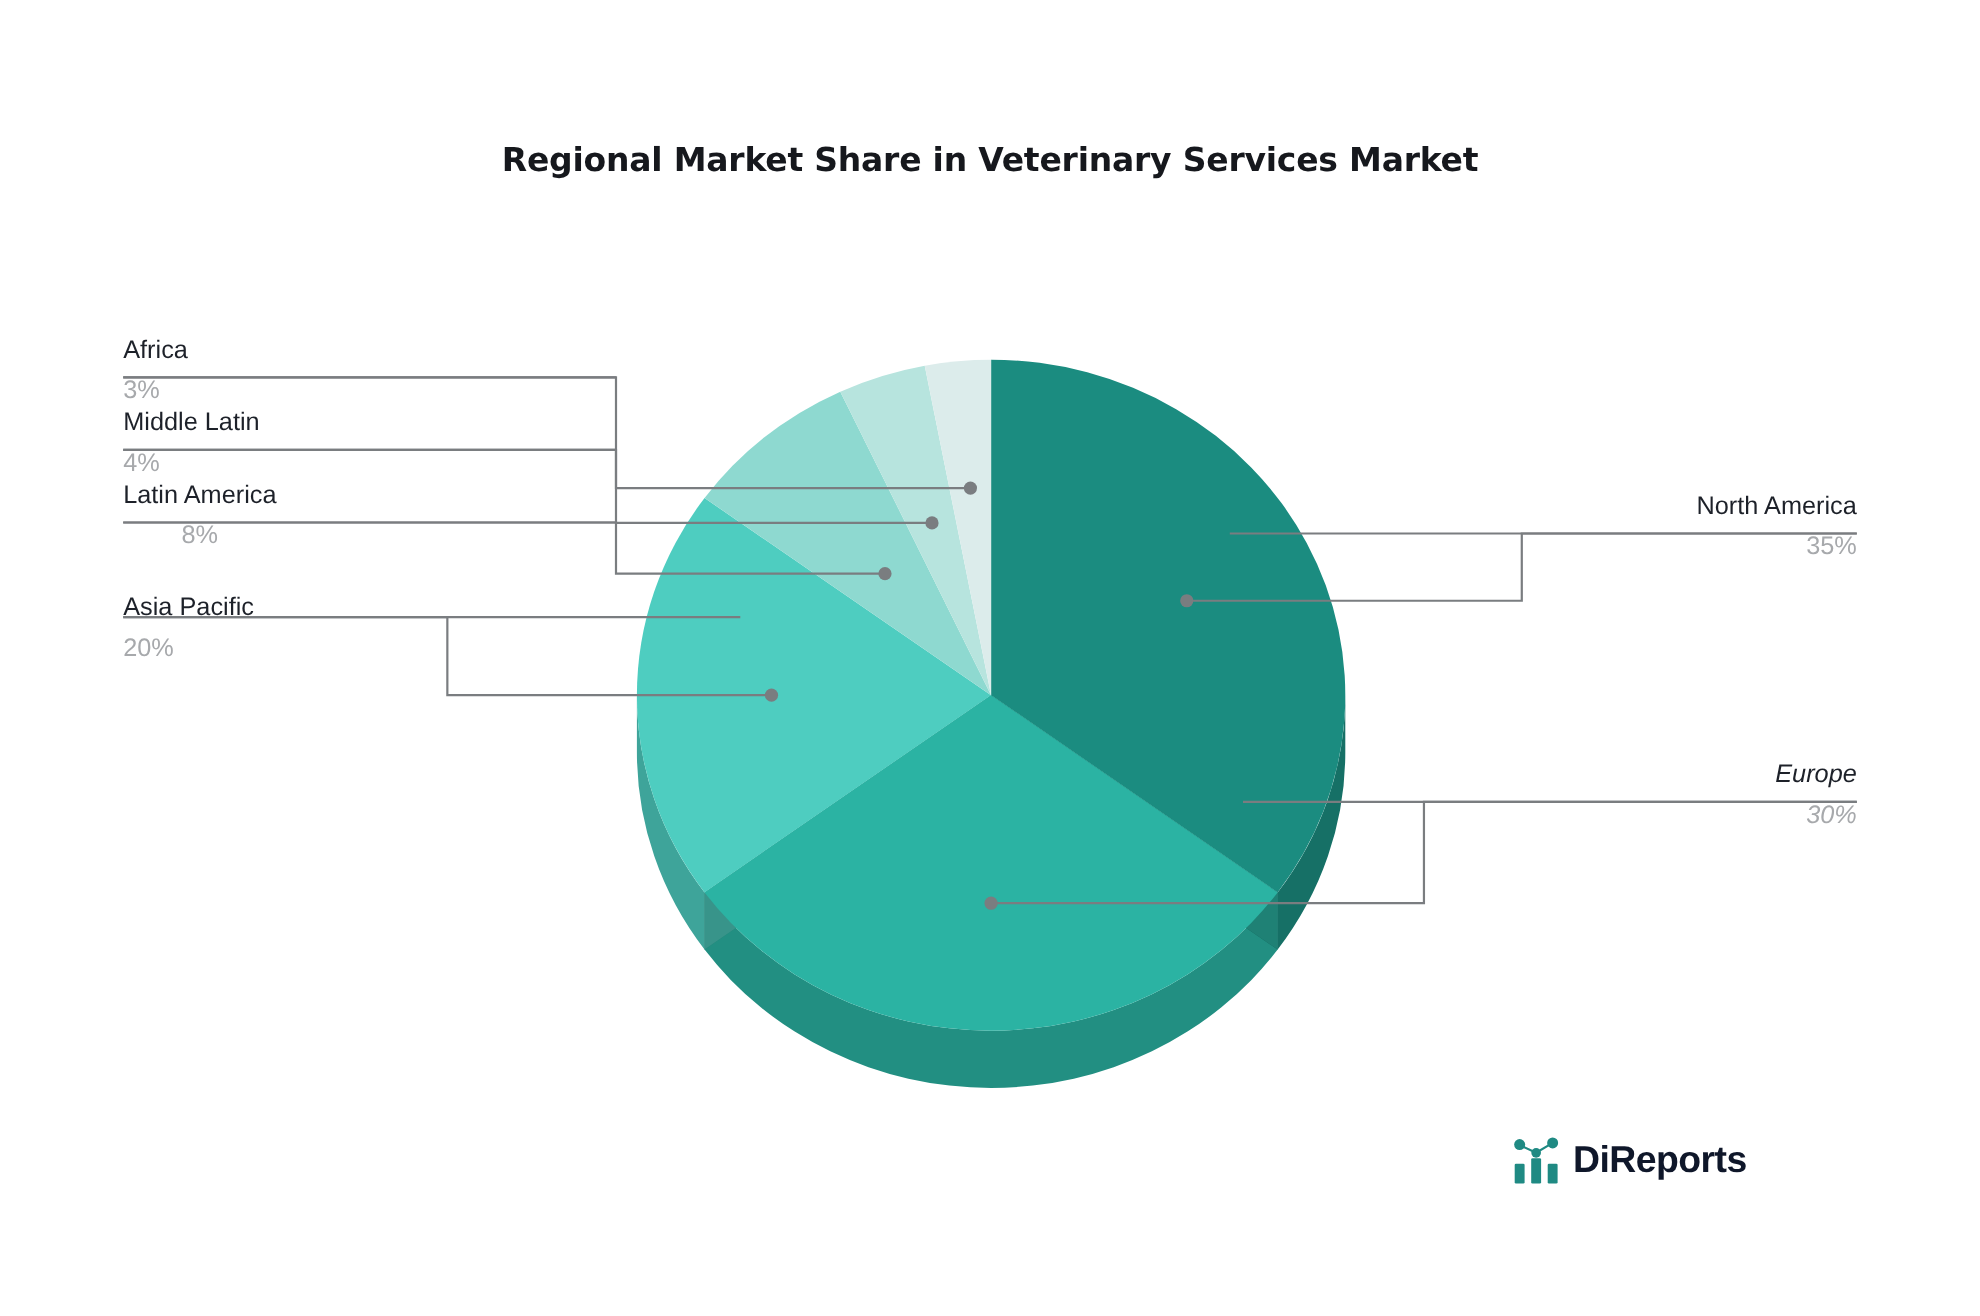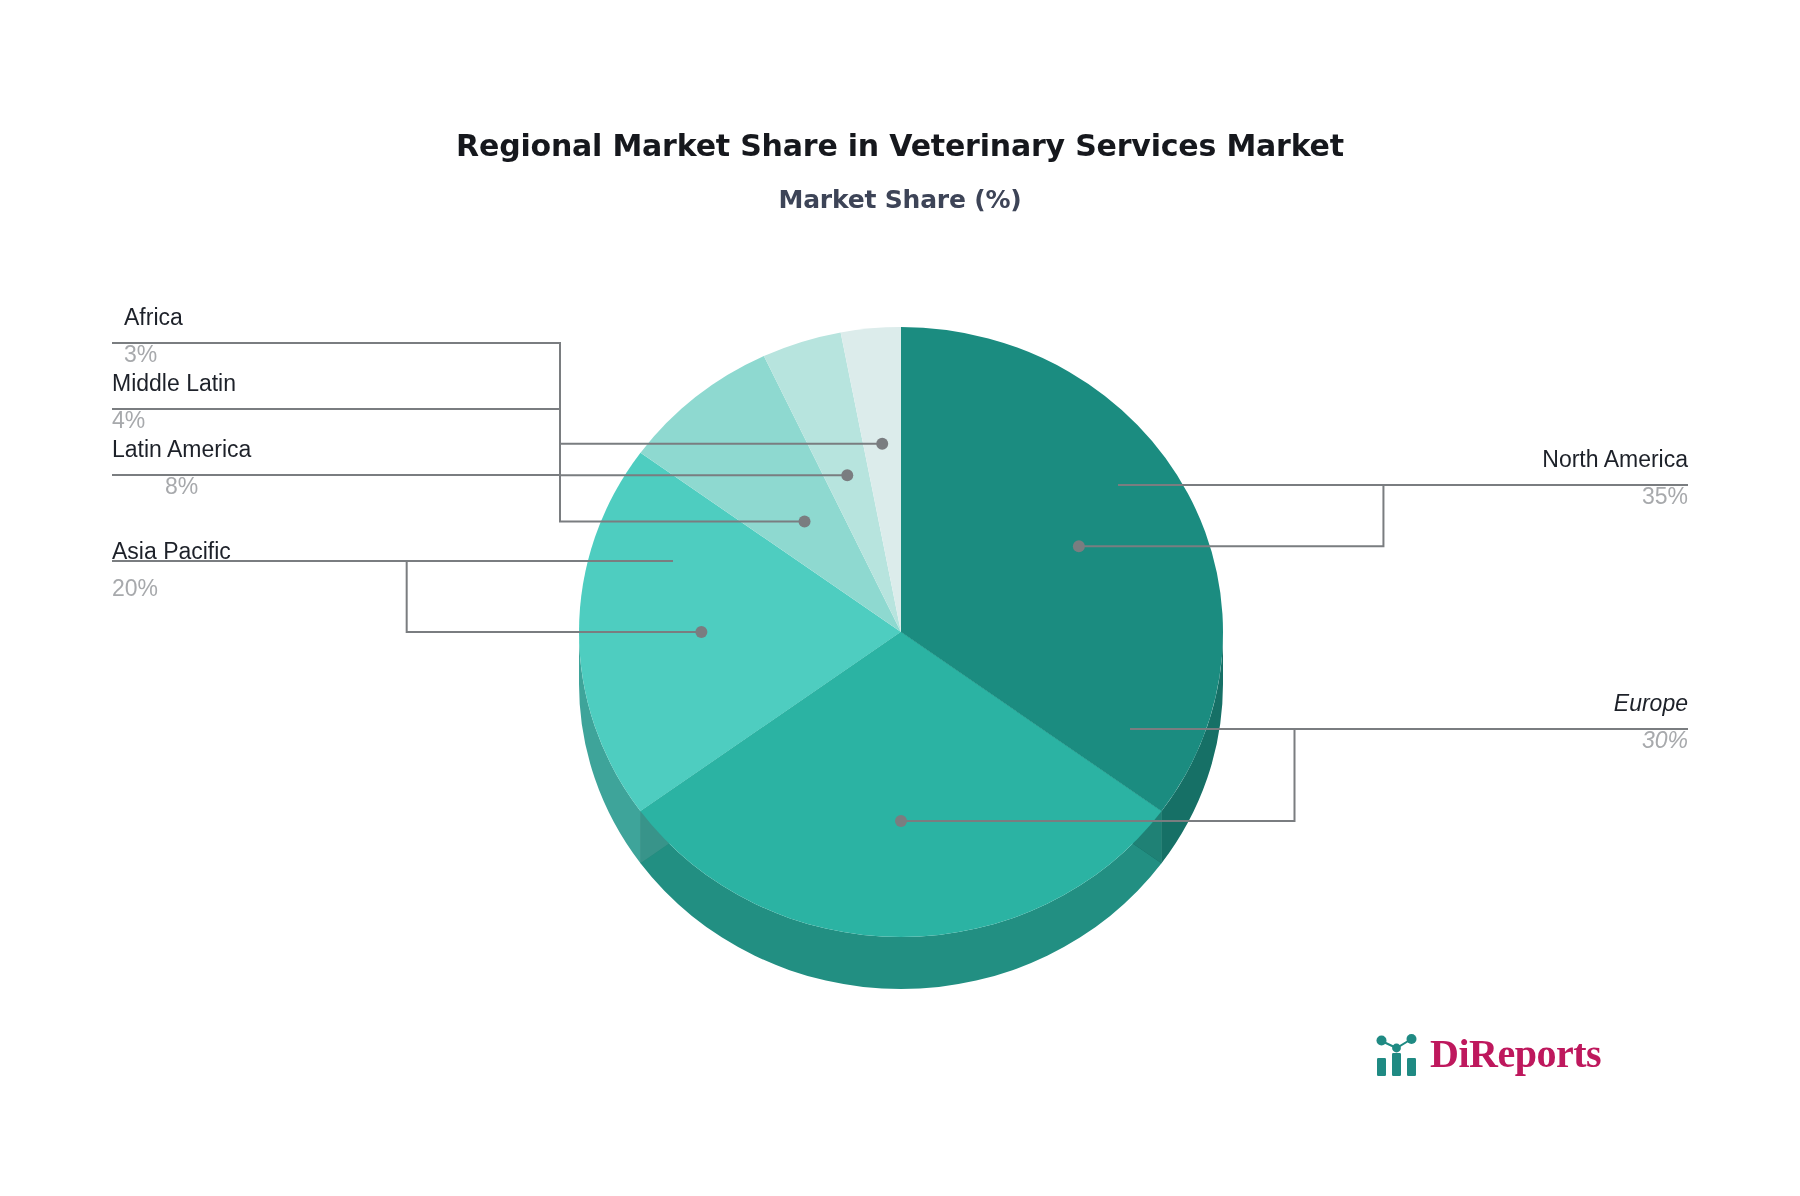--- a/index.html
+++ b/index.html
@@ -77,36 +77,35 @@
   #logo {
     position: absolute;
     left: 1372px;
     top: 1028px;
     display: flex;
     align-items: center;
     gap: 6px;
   }
   #logo .mark { display: block; }
   #logo .word {
-    font-family: Liberation Serif, serif;
-    font-size: 40px;
+    font-family: Liberation Sans, sans-serif;
+    font-size: 34px;
     font-weight: 700;
-    color: #be185d;
+    color: #0f172a;
     letter-spacing: -0.5px;
     line-height: 1;
   }
 </style>
 </head>
 <body>
 
 <div id="canvas">
 
   <div class="title-block">
     <div class="chart-title">Regional Market Share in Veterinary Services Market</div>
-    <div class="chart-subtitle">Market Share (%)</div>
   </div>
 
   <svg id="pie-wrap" viewBox="0 0 1800 1196">
     <g id="pie-sides">
         <path d="M 1223 632 A 322 305 0 0 1 1161.5034721887332 811.2745019492043
                L 1161.5034721887332 863.2745019492043
                A 322 305 0 0 0 1223 684 Z" fill="#167066"></path>
         <path d="M 1161.5034721887332 811.2745019492043 A 322 305 0 0 1 640.496527811267 811.2745019492044
                L 640.496527811267 863.2745019492044
                A 322 305 0 0 0 1161.5034721887332 863.2745019492043 Z" fill="#228f82"></path>
@@ -141,21 +140,21 @@
         <circle cx="901" cy="821.1" r="6" fill="#7a7d80"></circle>
         <line x1="112" y1="343" x2="560" y2="343" stroke="#7a7d80" stroke-width="2"></line>
         <line x1="112" y1="409" x2="560" y2="409" stroke="#7a7d80" stroke-width="2"></line>
         <line x1="112" y1="475" x2="560" y2="475" stroke="#7a7d80" stroke-width="2"></line>
         <line x1="112" y1="561" x2="673" y2="561" stroke="#7a7d80" stroke-width="2"></line>
         <line x1="1118" y1="485" x2="1688" y2="485" stroke="#7a7d80" stroke-width="2"></line>
         <line x1="1130" y1="729" x2="1688" y2="729" stroke="#7a7d80" stroke-width="2"></line>
       </g>
   </svg>
 
-  <div class="callout left" style="left:112px; top:302px;margin-left:12px;">
+  <div class="callout left" style="left:112px; top:302px;">
     <div class="cat">Africa</div>
     <div class="val">3%</div>
   </div>
 
   <div class="callout left" style="left:112px; top:368px;">
     <div class="cat">Middle Latin</div>
     <div class="val">4%</div>
   </div>
 
   <div class="callout left" style="left:112px; top:434px;text-align:center;">

